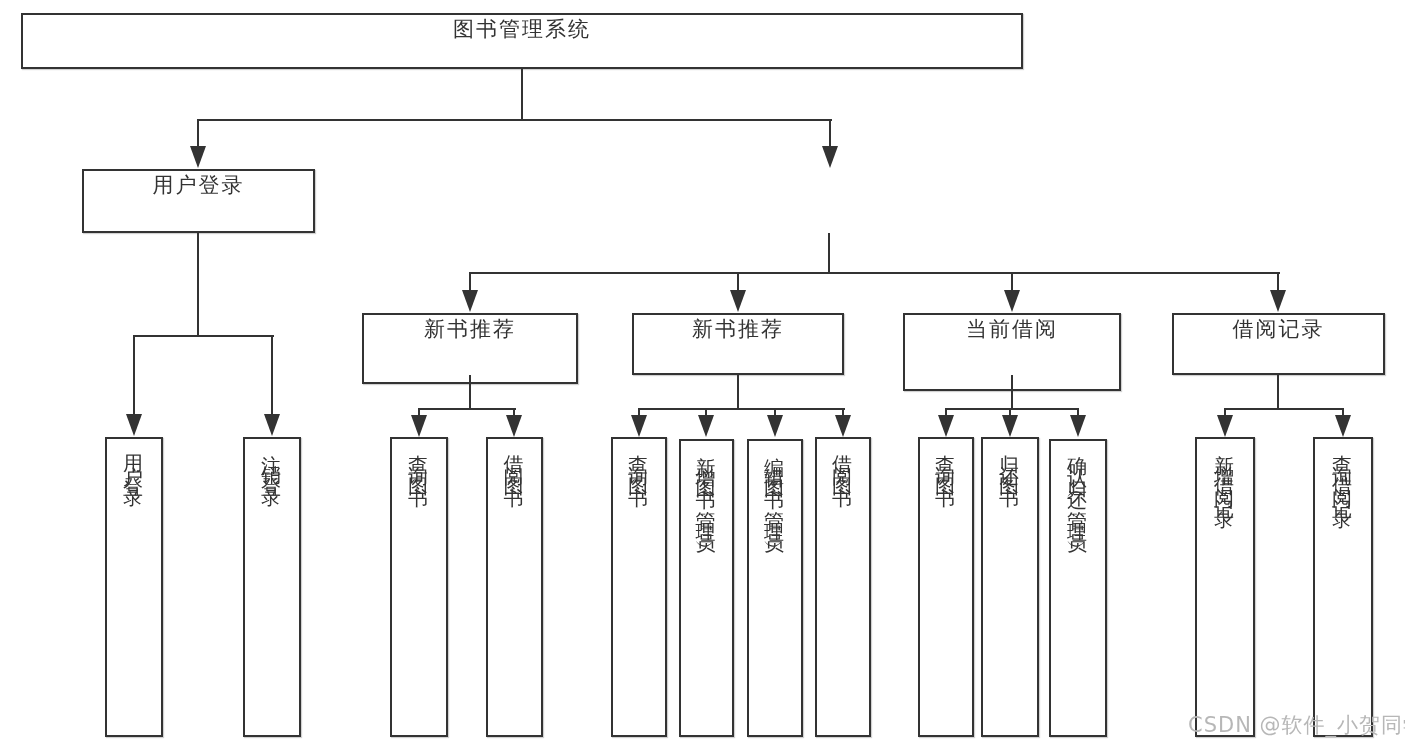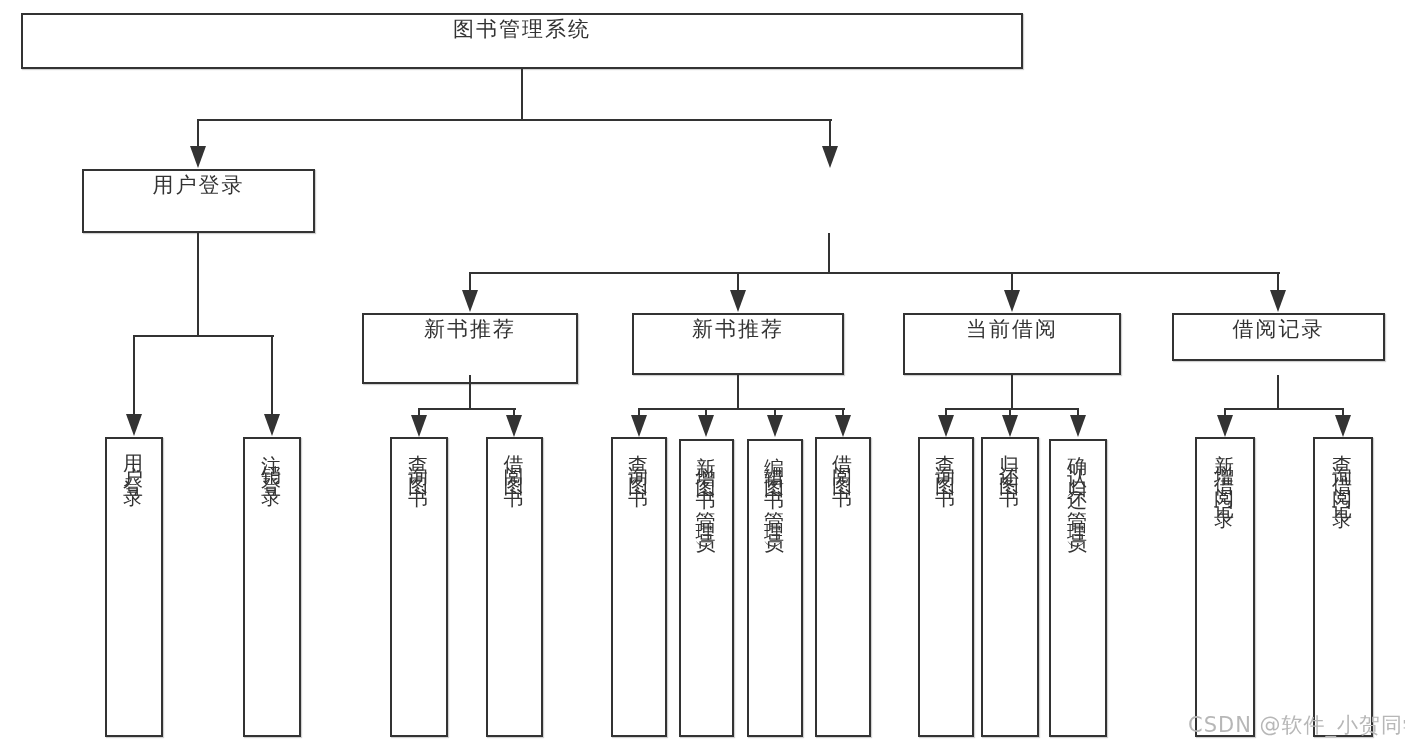--- a/index.html
+++ b/index.html
@@ -92,24 +92,24 @@
   <div class="arrowhead" style="left:1004px; top:290px;"></div>
   <div class="vline" style="left:1277px; top:272px; height:20px;"></div>
   <div class="arrowhead" style="left:1270px; top:290px;"></div>
 
   <div class="node" style="left:362px; top:313px; width:216px; height:71px;">
     <span class="hlabel">新书推荐</span>
   </div>
   <div class="node" style="left:632px; top:313px; width:212px; height:62px;">
     <span class="hlabel">新书推荐</span>
   </div>
-  <div class="node" style="left:903px; top:313px; width:218px; height:62px;">
+  <div class="node" style="left:903px; top:313px; width:218px; height:78px;">
     <span class="hlabel">当前借阅</span>
   </div>
-  <div class="node" style="left:1172px; top:313px; width:213px; height:48px;">
+  <div class="node" style="left:1172px; top:313px; width:213px; height:62px;">
     <span class="hlabel">借阅记录</span>
   </div>
 
   <div class="vline" style="left:469px; top:375px; height:35px;"></div>
   <div class="hline" style="left:418px; top:408px; width:98px;"></div>
   <div class="vline" style="left:418px; top:408px; height:9px;"></div>
   <div class="arrowhead" style="left:411px; top:415px;"></div>
   <div class="vline" style="left:513px; top:408px; height:9px;"></div>
   <div class="arrowhead" style="left:506px; top:415px;"></div>
 

